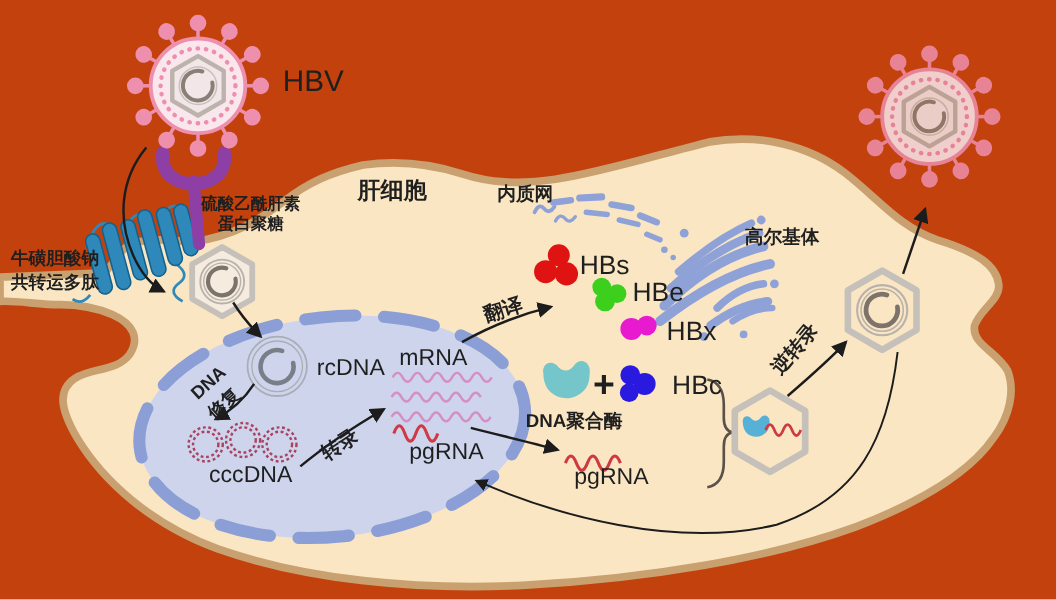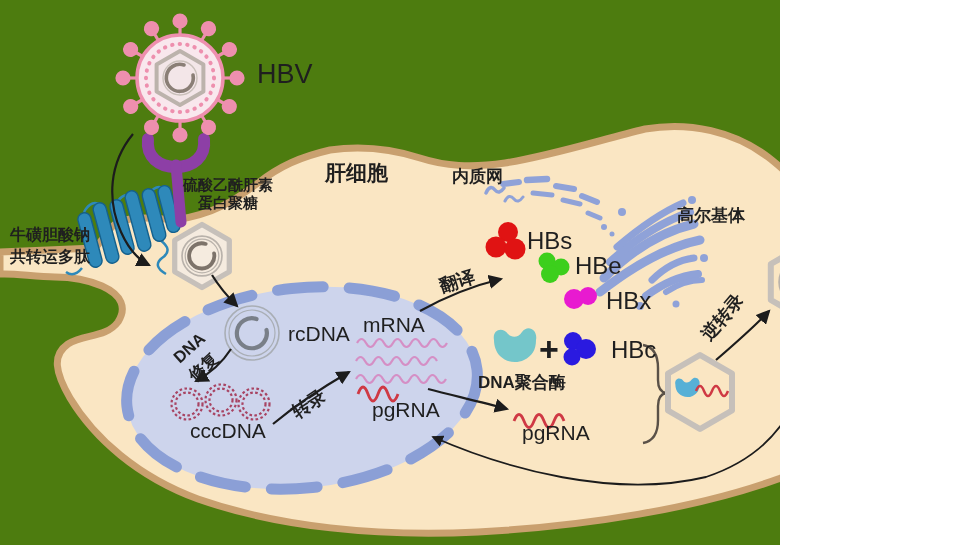--- a/index.html
+++ b/index.html
@@ -1,16 +1,16 @@
 <!DOCTYPE html>
 <html><head>
 <meta charset="utf-8">
 <style>
   html,body{margin:0;padding:0;background:#fff;}
-  .stage{position:relative;width:780px;height:545px;background:#4d7c0f;overflow:hidden;
+  .stage{position:relative;width:960px;height:545px;background:#c2410c;overflow:hidden;
          font-family:"Liberation Sans","DejaVu Sans",sans-serif;}
   svg{position:absolute;left:0;top:0;}
   text{font-family:"Liberation Sans","DejaVu Sans",sans-serif;fill:#1f1f1f;}
   .zh{font-weight:600;}
   .en{font-weight:500;}
 </style>
 </head>
 <body>
 
 <div class="stage">

